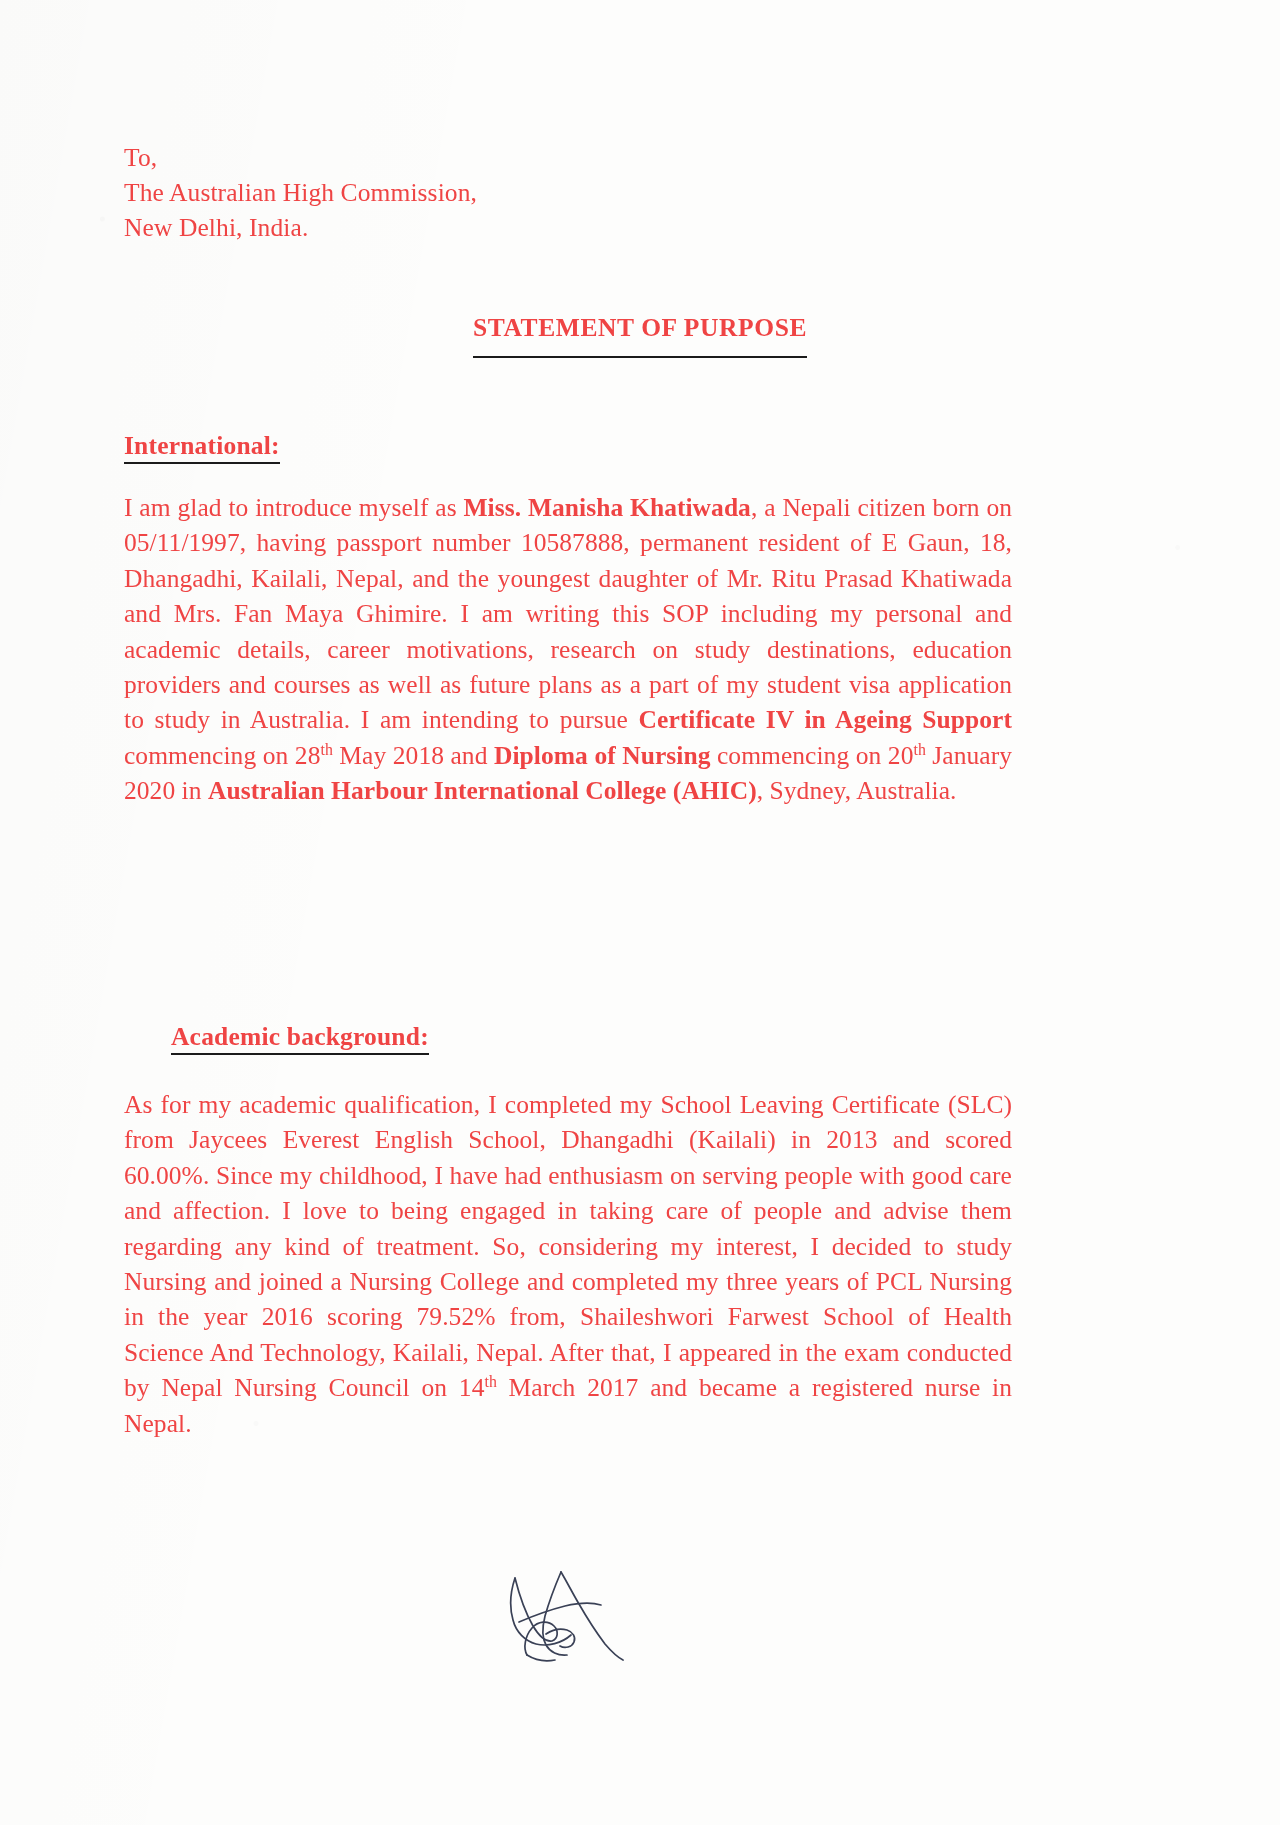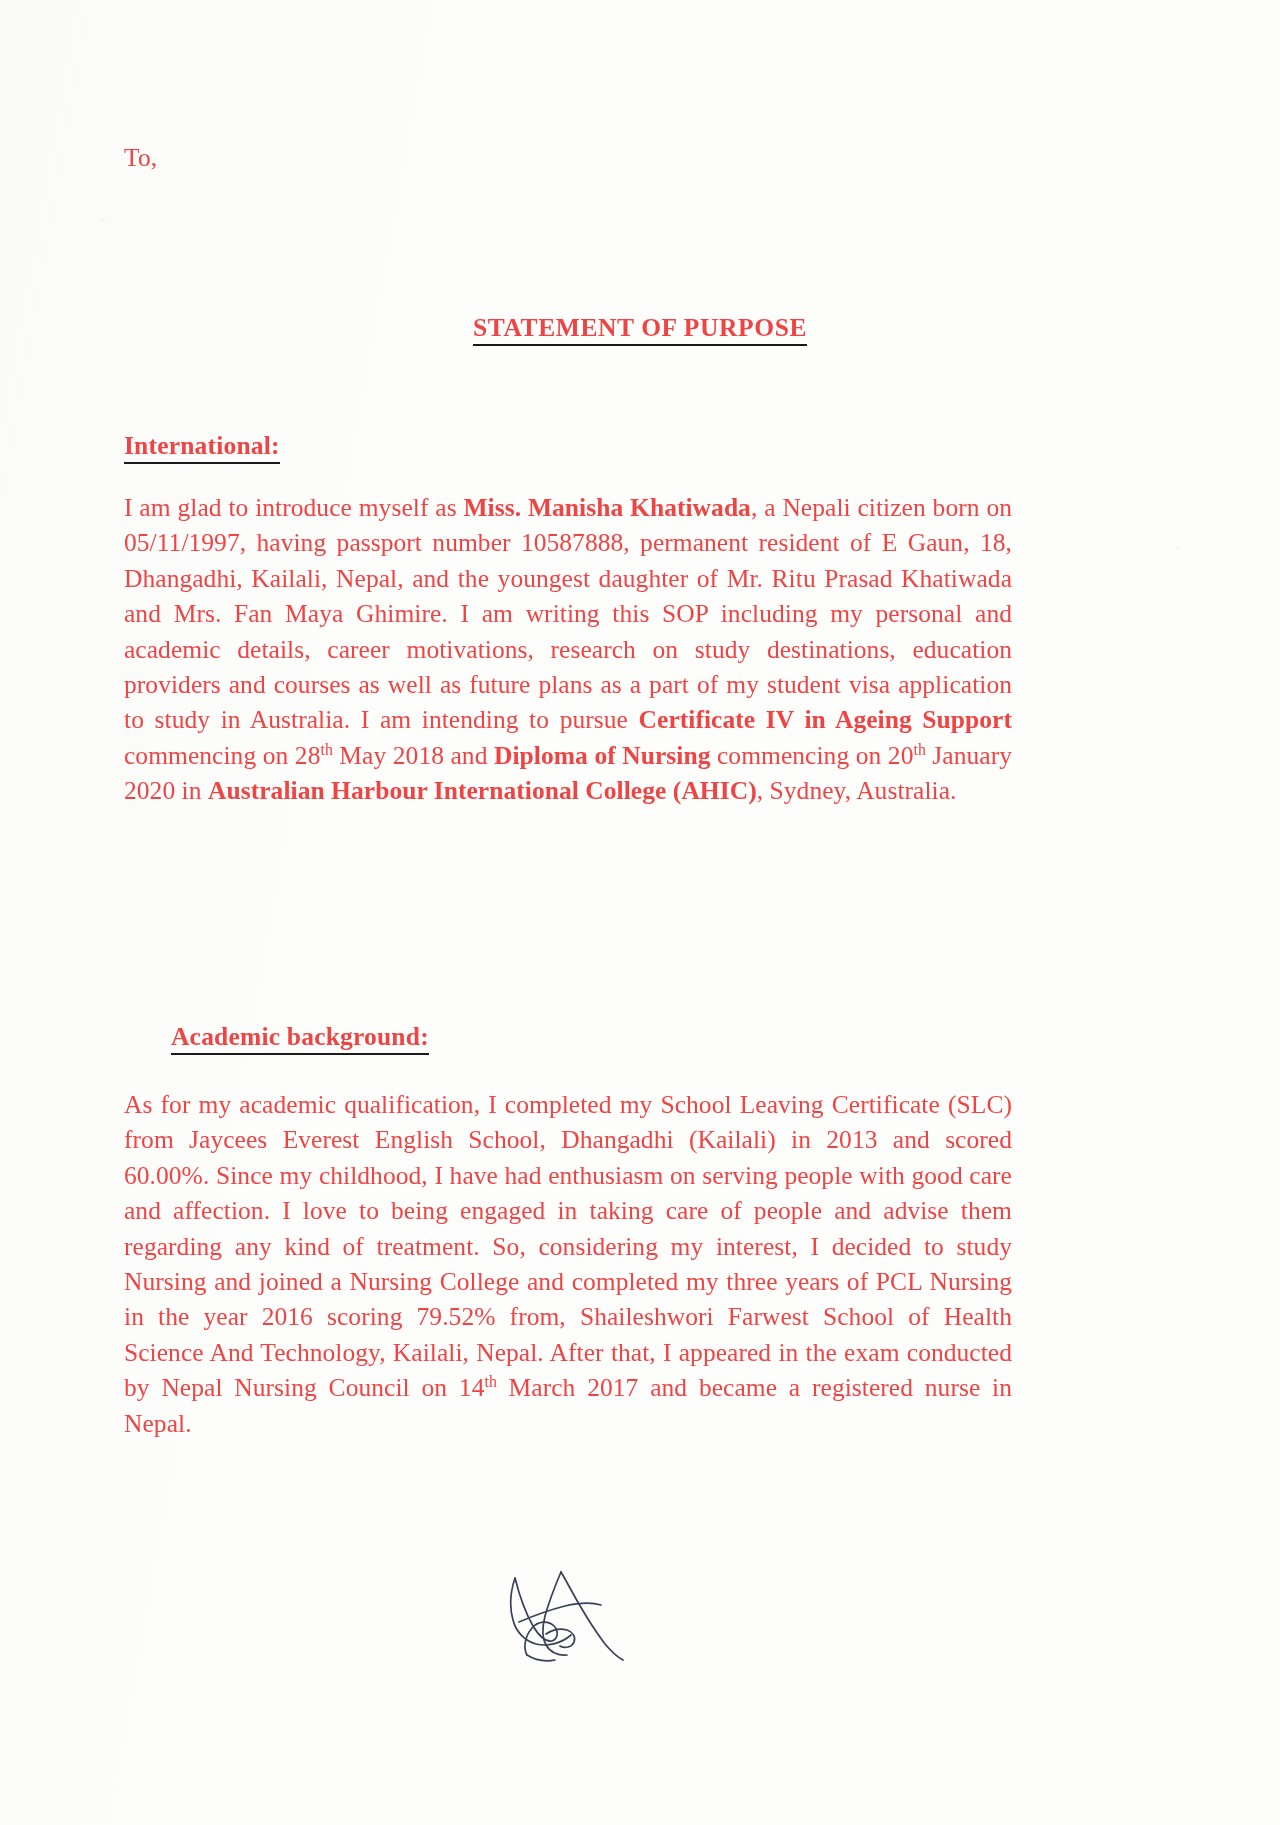--- a/index.html
+++ b/index.html
@@ -46,21 +46,21 @@
     left: 0;
     top: 313px;
     width: 1280px;
     text-align: center;
     font-size: 25.5px;
     font-weight: bold;
     letter-spacing: 0.6px;
   }
   .doc-title span {
     border-bottom: 2px solid #1b1b1b;
-    padding-bottom: 2px;
+    padding-bottom: 14px;
   }
 
   .section-heading {
     position: absolute;
     left: 124px;
     font-size: 25.5px;
     font-weight: bold;
     letter-spacing: 0.2px;
   }
   .section-heading span {
@@ -101,20 +101,22 @@
 </style>
 </head>
 <body>
 
 <div class="page">
 
   <div class="scan-noise"></div>
 
   <div class="addressee">
     <div>To,</div>
+    <div>The Australian High Commission,</div>
+    <div>New Delhi, India.</div>
   </div>
 
   <div class="doc-title">
     <span>STATEMENT OF PURPOSE</span>
   </div>
 
   <div class="section-heading" id="heading-introduction">
     <span>International:</span>
   </div>
 

